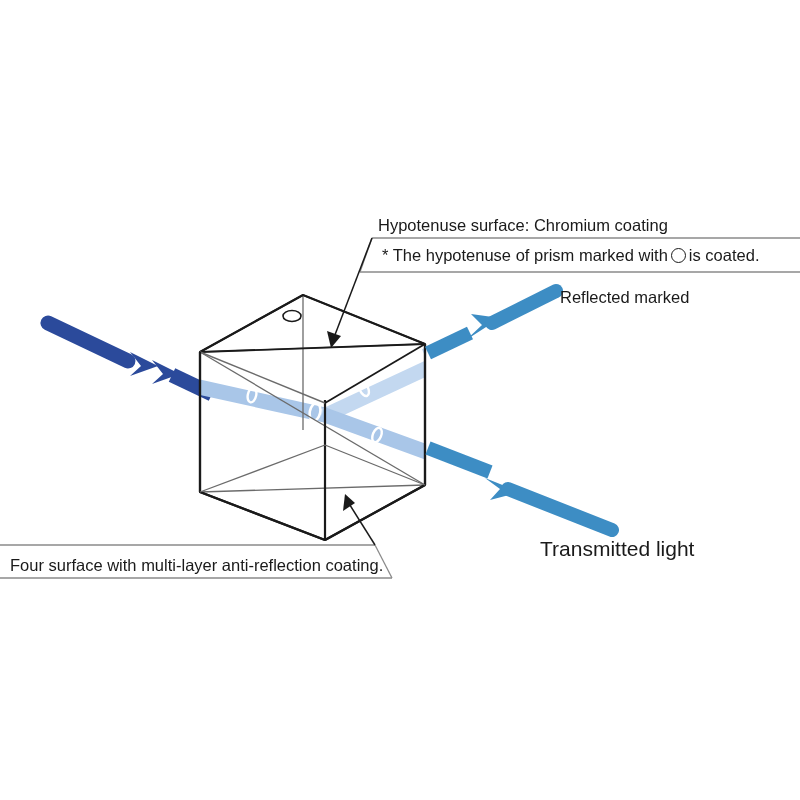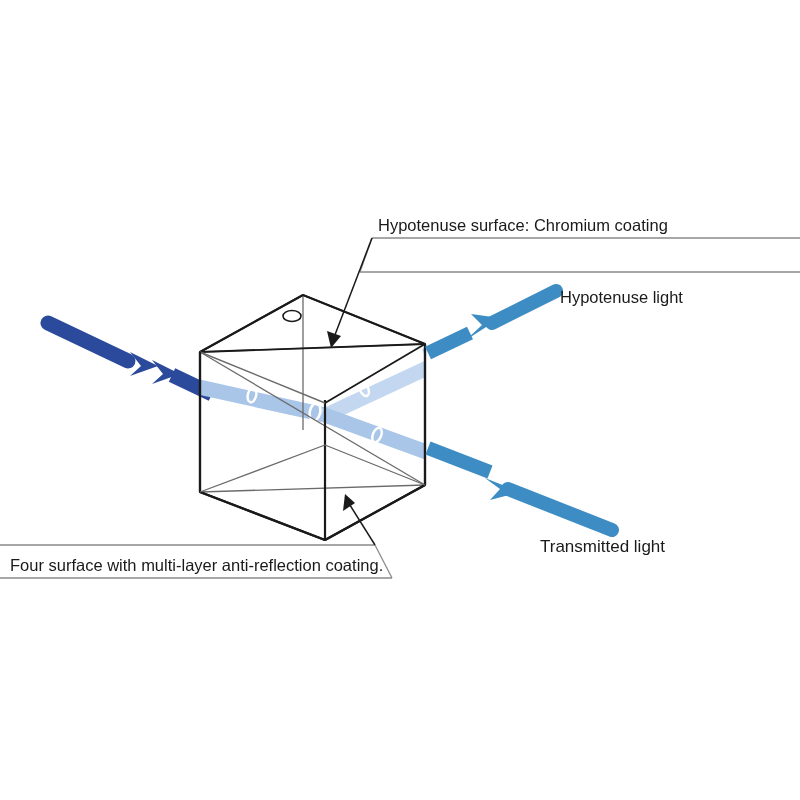--- a/index.html
+++ b/index.html
@@ -14,21 +14,21 @@
   svg#diagram{position:absolute;left:0;top:0;width:800px;height:800px;}
   .lbl{
     position:absolute;
     color:#1a1a1a;
     white-space:nowrap;
     font-family:"Liberation Sans", sans-serif;
   }
   #label-hypotenuse{left:378px;top:216px;font-size:16.5px;}
   #label-note{left:382px;top:246px;font-size:16.5px;}
   #label-reflected{left:560px;top:288px;font-size:16.5px;}
-  #label-transmitted{left:540px;top:537px;font-size:17px;}
+  #label-transmitted{left:540px;top:537px;font-size:21px;}
   #label-fourface{left:10px;top:556px;font-size:16.5px;text-align:center;}
   .note-circle{
     display:inline-block;
     width:13px;height:13px;
     border:1.6px solid #1a1a1a;
     border-radius:50%;
     vertical-align:middle;
     margin:0 3px 2px 3px;
   }
 </style>
@@ -150,20 +150,23 @@
 
       <line x1="0" y1="545" x2="375" y2="545" stroke="#8a8a8a" stroke-width="1.3"></line>
 
       <line x1="375" y1="545" x2="348" y2="502" stroke="#1a1a1a" stroke-width="1.5"></line>
       <polygon points="345,494 343,511 355,503" fill="#1a1a1a"></polygon>
     </g>
   </svg>
 
   <div class="lbl" id="label-hypotenuse">Hypotenuse surface: Chromium coating</div>
 
+  <div class="lbl" id="label-note">
+    <span>* The hypotenuse of prism marked with</span><span class="note-circle"></span><span>is coated.</span>
+  </div>
 
-  <div class="lbl" id="label-reflected">Hypotenuse light</div>
+  <div class="lbl" id="label-reflected">Reflected marked</div>
 
   <div class="lbl" id="label-transmitted">Transmitted light</div>
 
   <div class="lbl" id="label-fourface">Four surface with multi-layer anti-reflection coating.</div>
 
 </div>
 
 </body></html>

